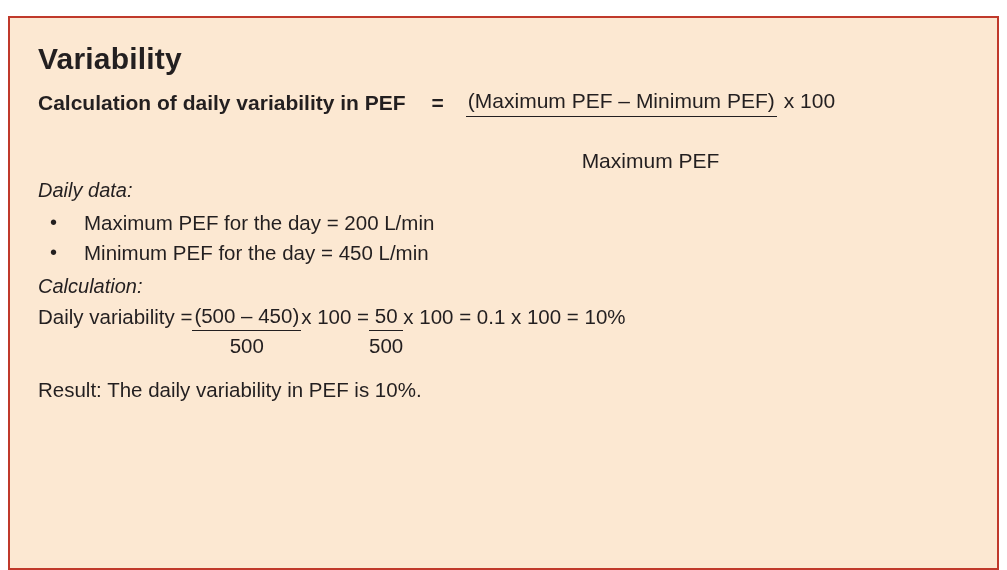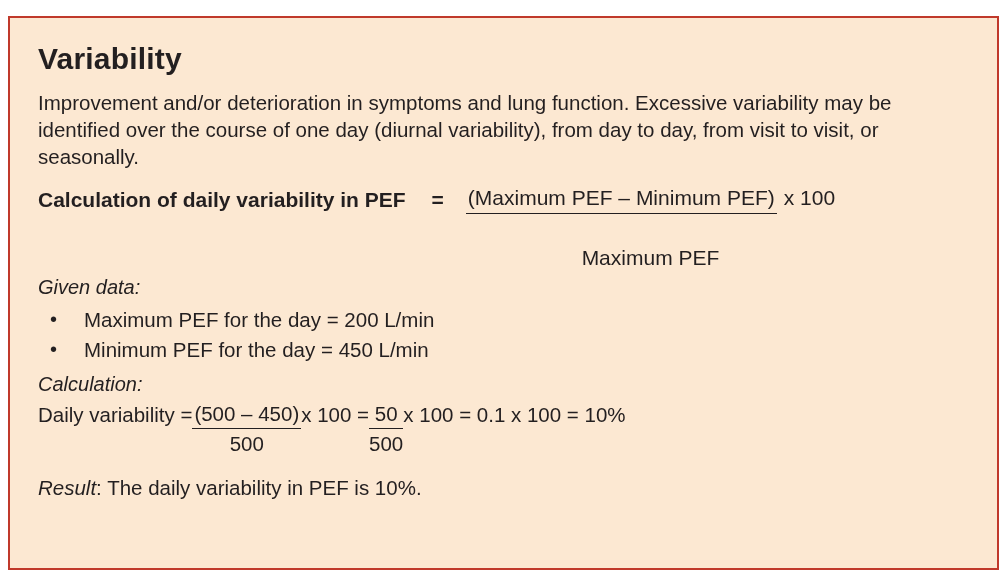--- a/index.html
+++ b/index.html
@@ -129,46 +129,44 @@
   }
   .mini-den {
     padding-top: 3px;
     white-space: nowrap;
   }
   .result {
     font-size: 20.5px;
     margin-top: 20px;
   }
   .result .ital {
-    font-style: italic;
   }
 </style>
 </head>
 <body>
 
 <div class="panel">
 
   <div class="title">Variability</div>
 
-  <p class="intro">Improvement and/or deterioration in symptoms and lung function. Excessive variability may be identified over the course of one day (diurnal variability), from day to day, from visit to visit, or seasonally.</p>
 
   <div class="calc-row">
     <div class="calc-label">Calculation of daily variability in PEF</div>
     <div class="eq">=</div>
     <div class="fraction">
       <div class="frac-top-line">
         <span class="numerator">(Maximum PEF – Minimum PEF)</span>
         <span class="after-frac">x 100</span>
       </div>
       <div class="denominator">Maximum PEF</div>
     </div>
   </div>
 
 
-  <div class="sub-italic">Given data:</div>
+  <div class="sub-italic">Daily data:</div>
 
   <ul class="bullets">
     <li>
       <span class="dot">•</span>
       <span>Maximum PEF for the day = 200 L/min</span>
     </li>
     <li>
       <span class="dot">•</span>
       <span>Minimum PEF for the day = 450 L/min</span>
     </li>

